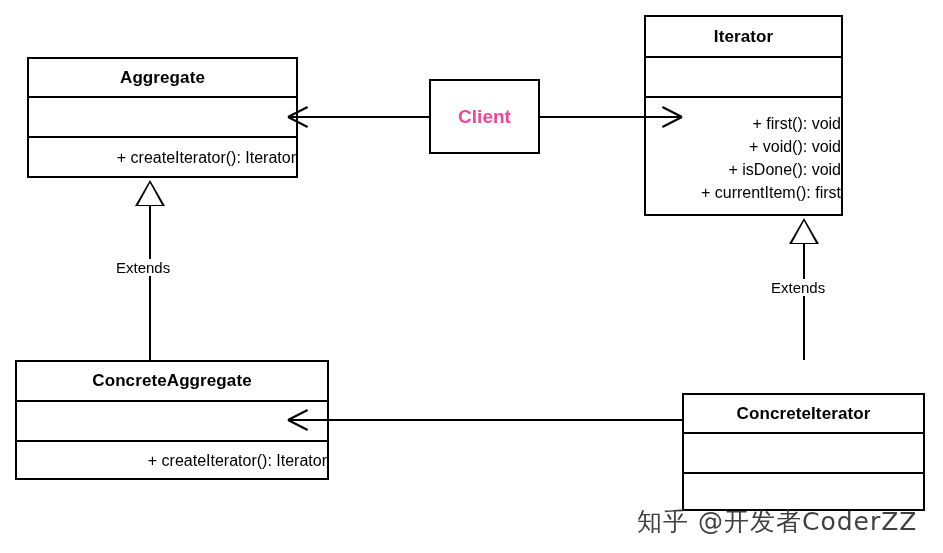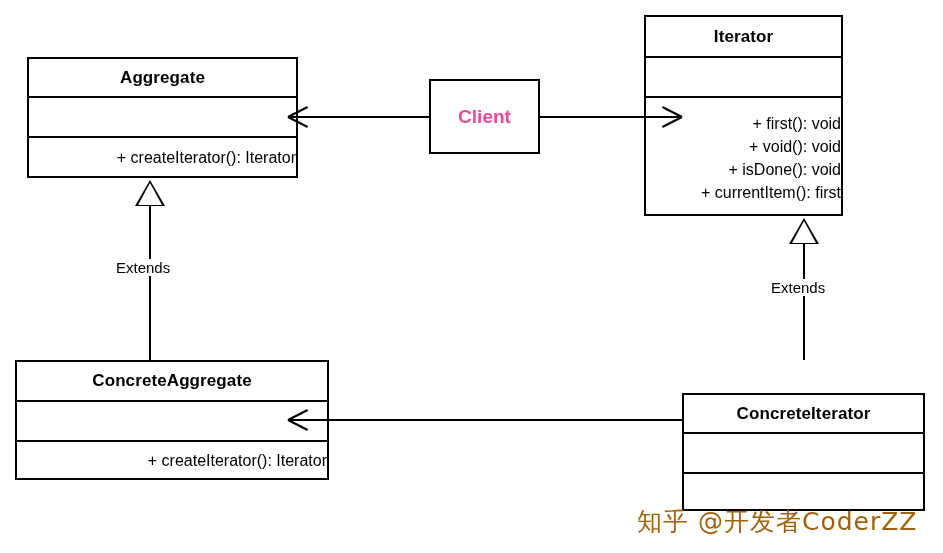--- a/index.html
+++ b/index.html
@@ -119,21 +119,21 @@
     font-size: 15px;
     color: #000000;
     background: #ffffff;
     padding: 0 3px;
     white-space: nowrap;
   }
   
   .watermark {
     position: absolute;
     font-size: 25px;
-    color: #a16207;
+    color: #404040;
     white-space: nowrap;
     letter-spacing: 1px;
     font-family: "DejaVu Sans", sans-serif;
   }
 </style>
 </head>
 <body>
 
 <div id="canvas">
 

